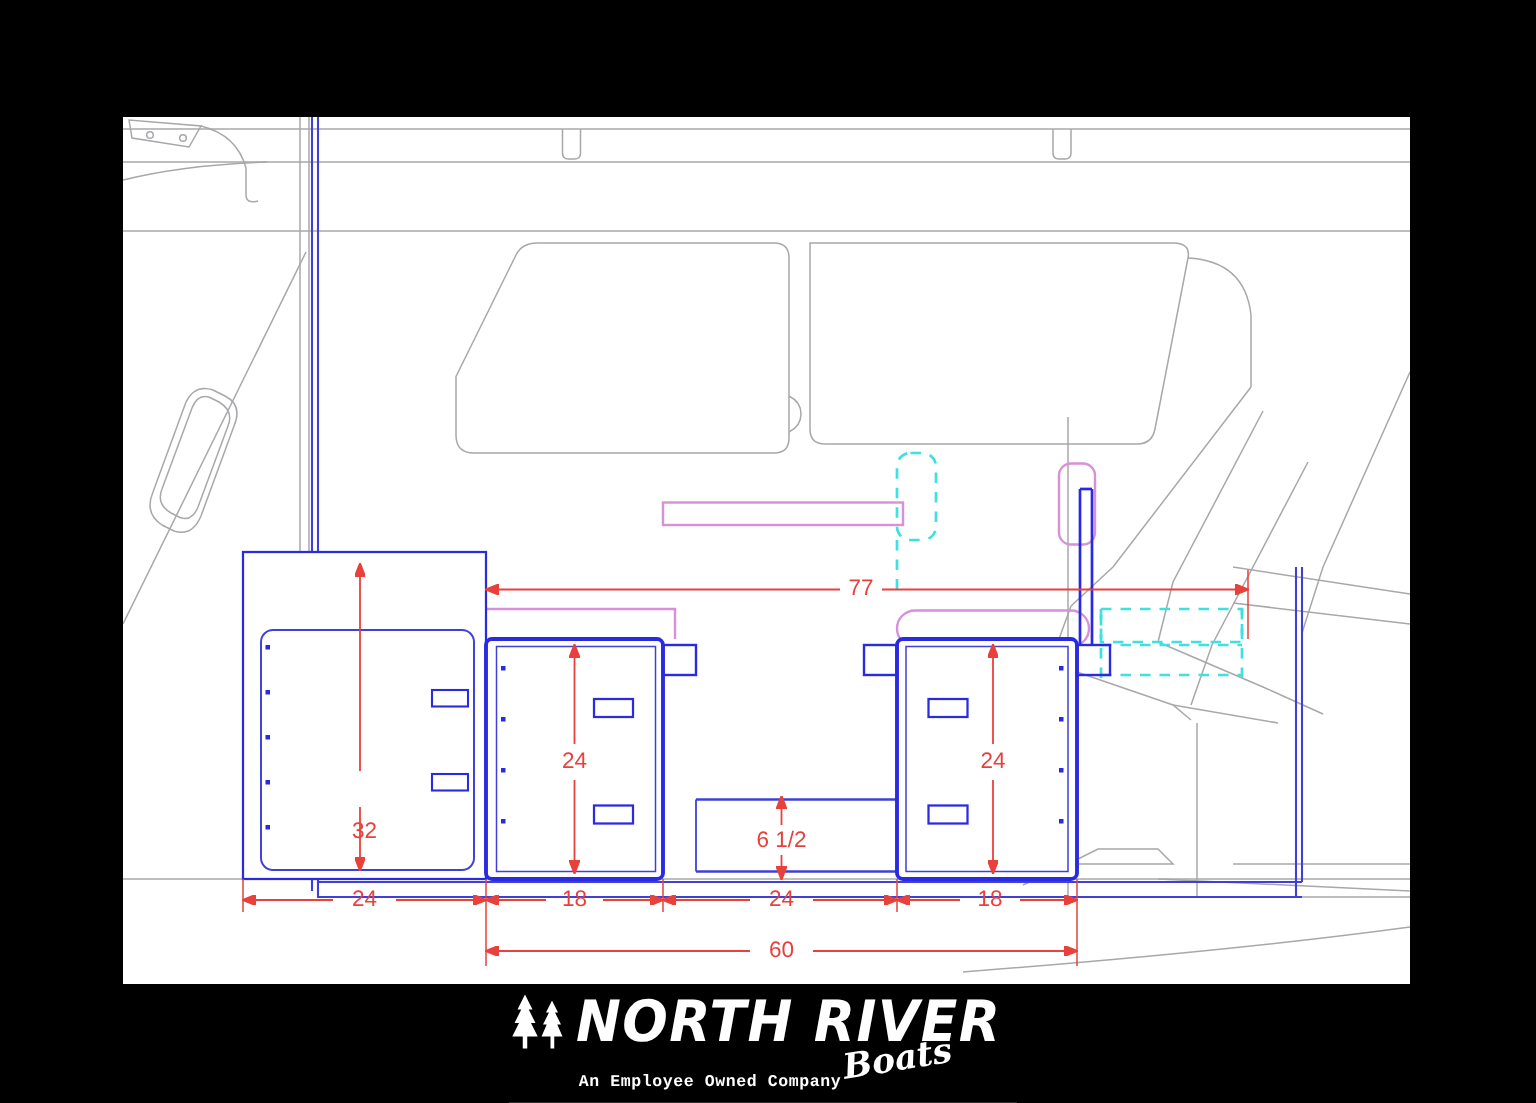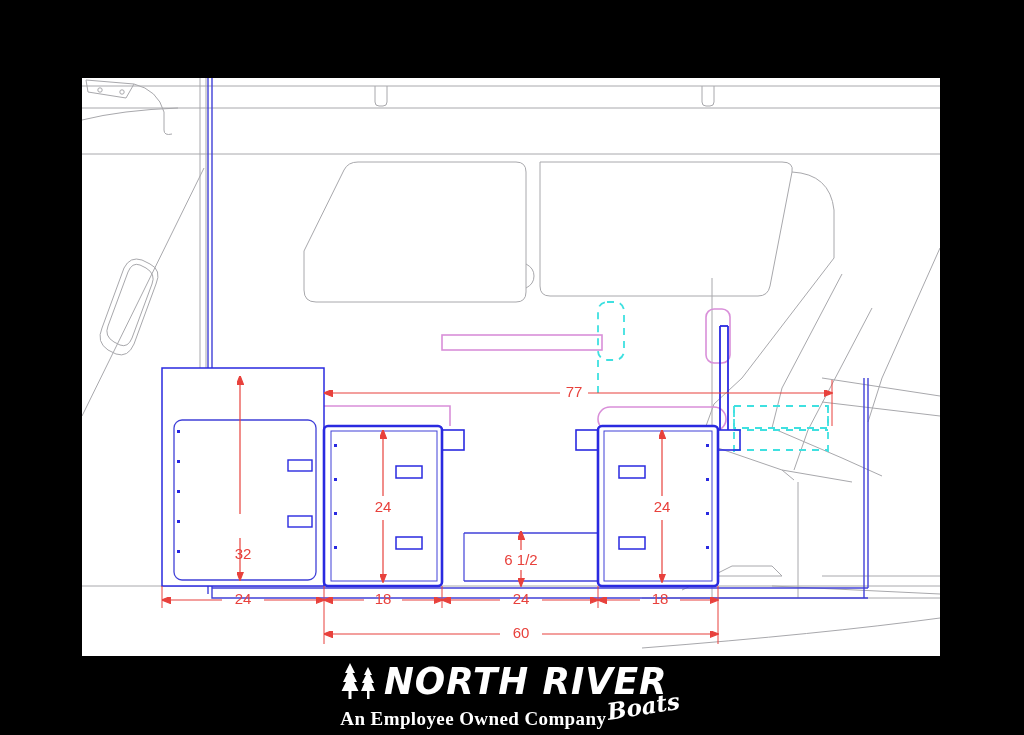--- a/index.html
+++ b/index.html
@@ -66,23 +66,23 @@
   }
   .logo-row-sub {
     position: relative;
     display: flex;
     align-items: baseline;
     height: 24px;
     margin-top: 1px;
   }
   .logo-tagline {
     color: #ffffff;
-    font-family: Liberation Serif, serif;
+    font-family: Liberation Mono, monospace;
     font-weight: bold;
-    font-size: 19px;
+    font-size: 11px;
     letter-spacing: 0.4px;
     white-space: nowrap;
     text-align: center;
   }
   .logo-boats {
     color: #ffffff;
     font-family: "DejaVu Serif", serif;
     font-weight: bold;
     font-style: italic;
     font-size: 23px;

